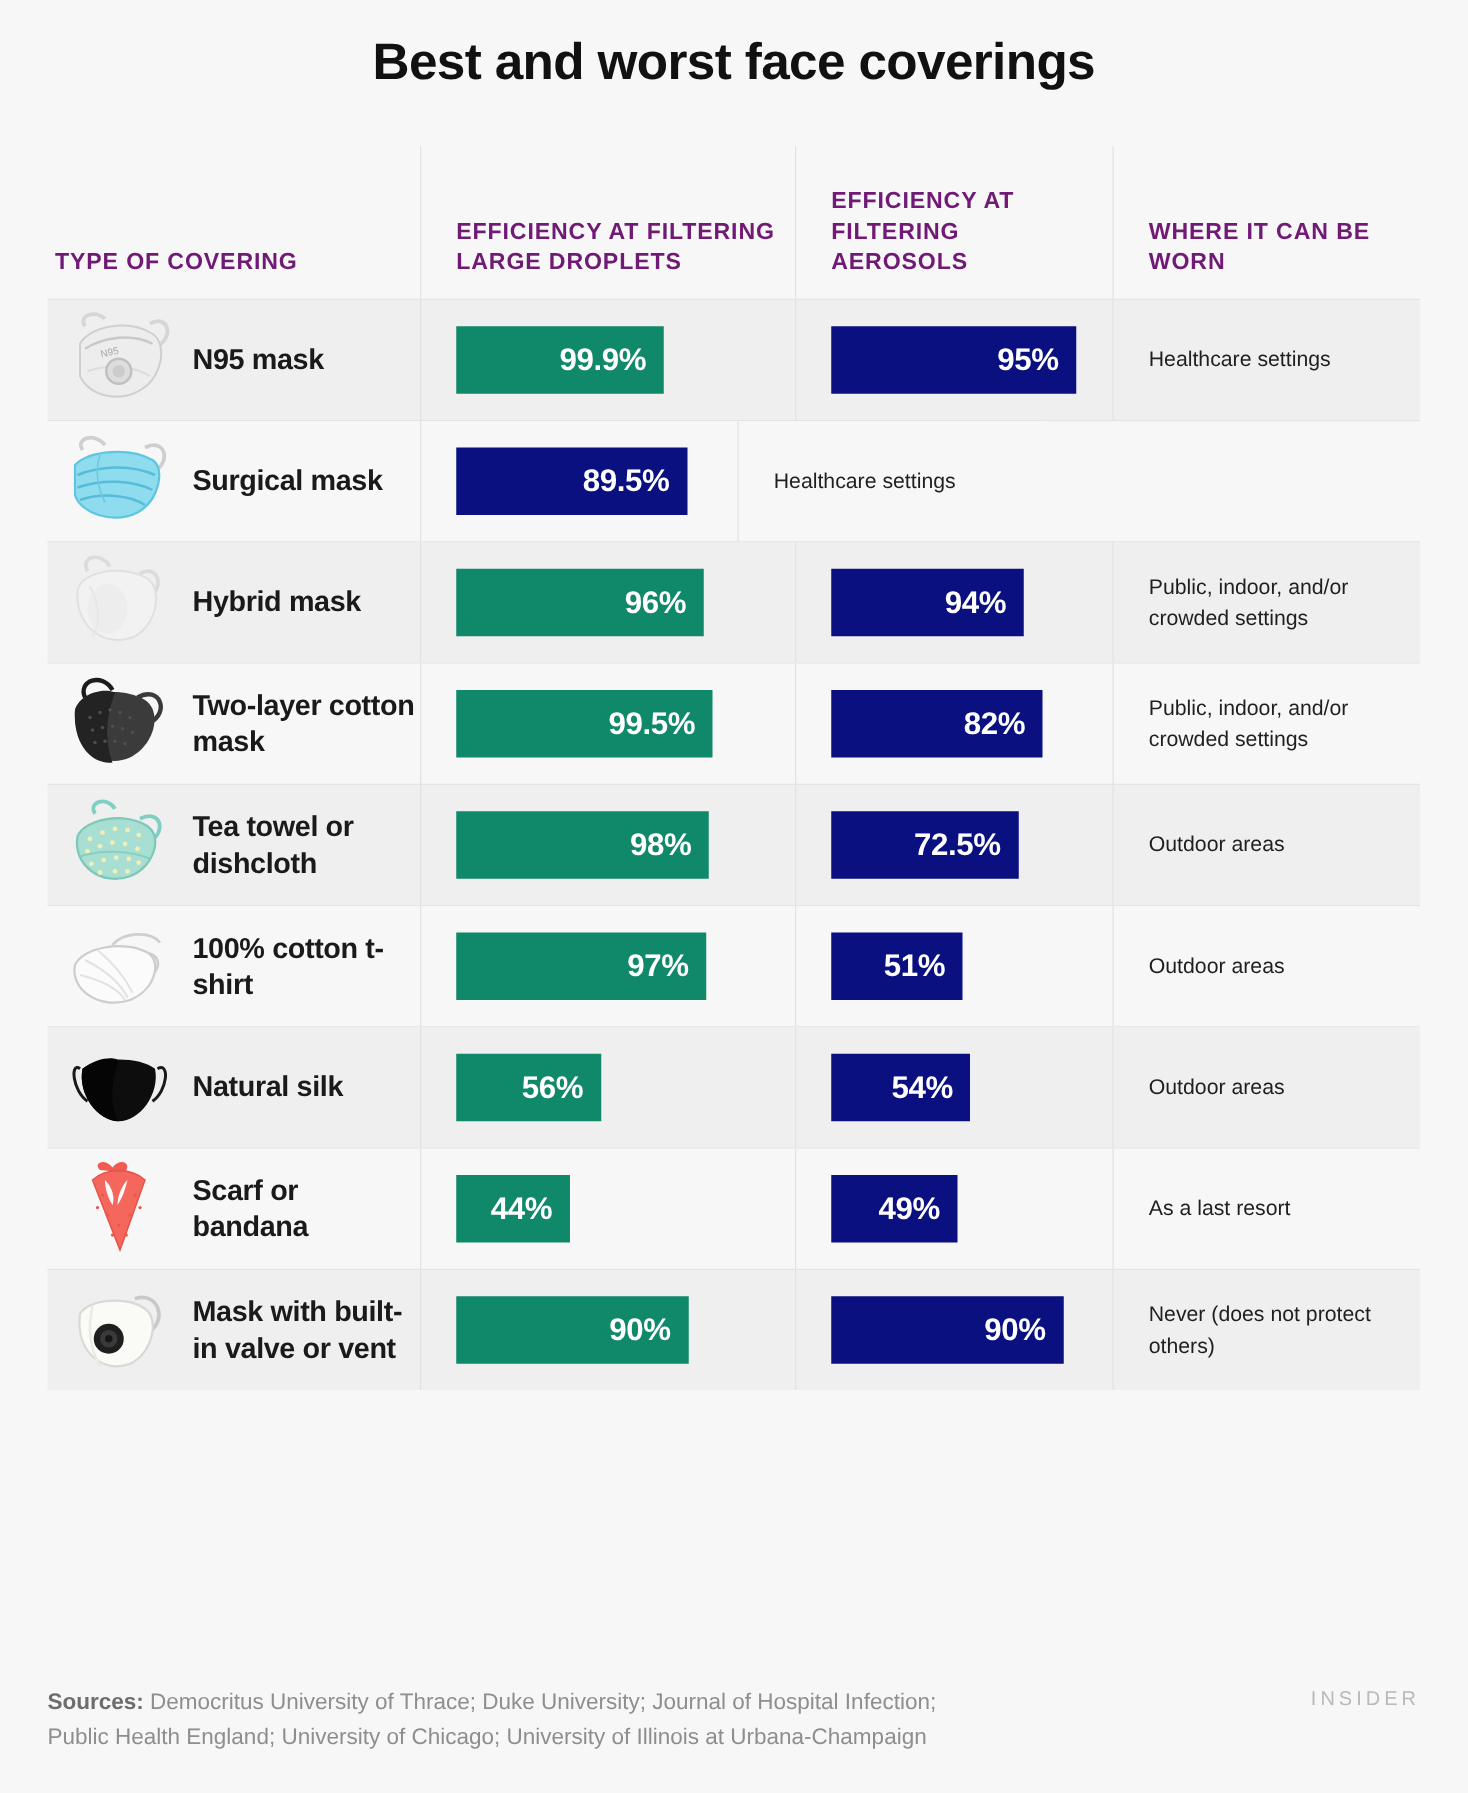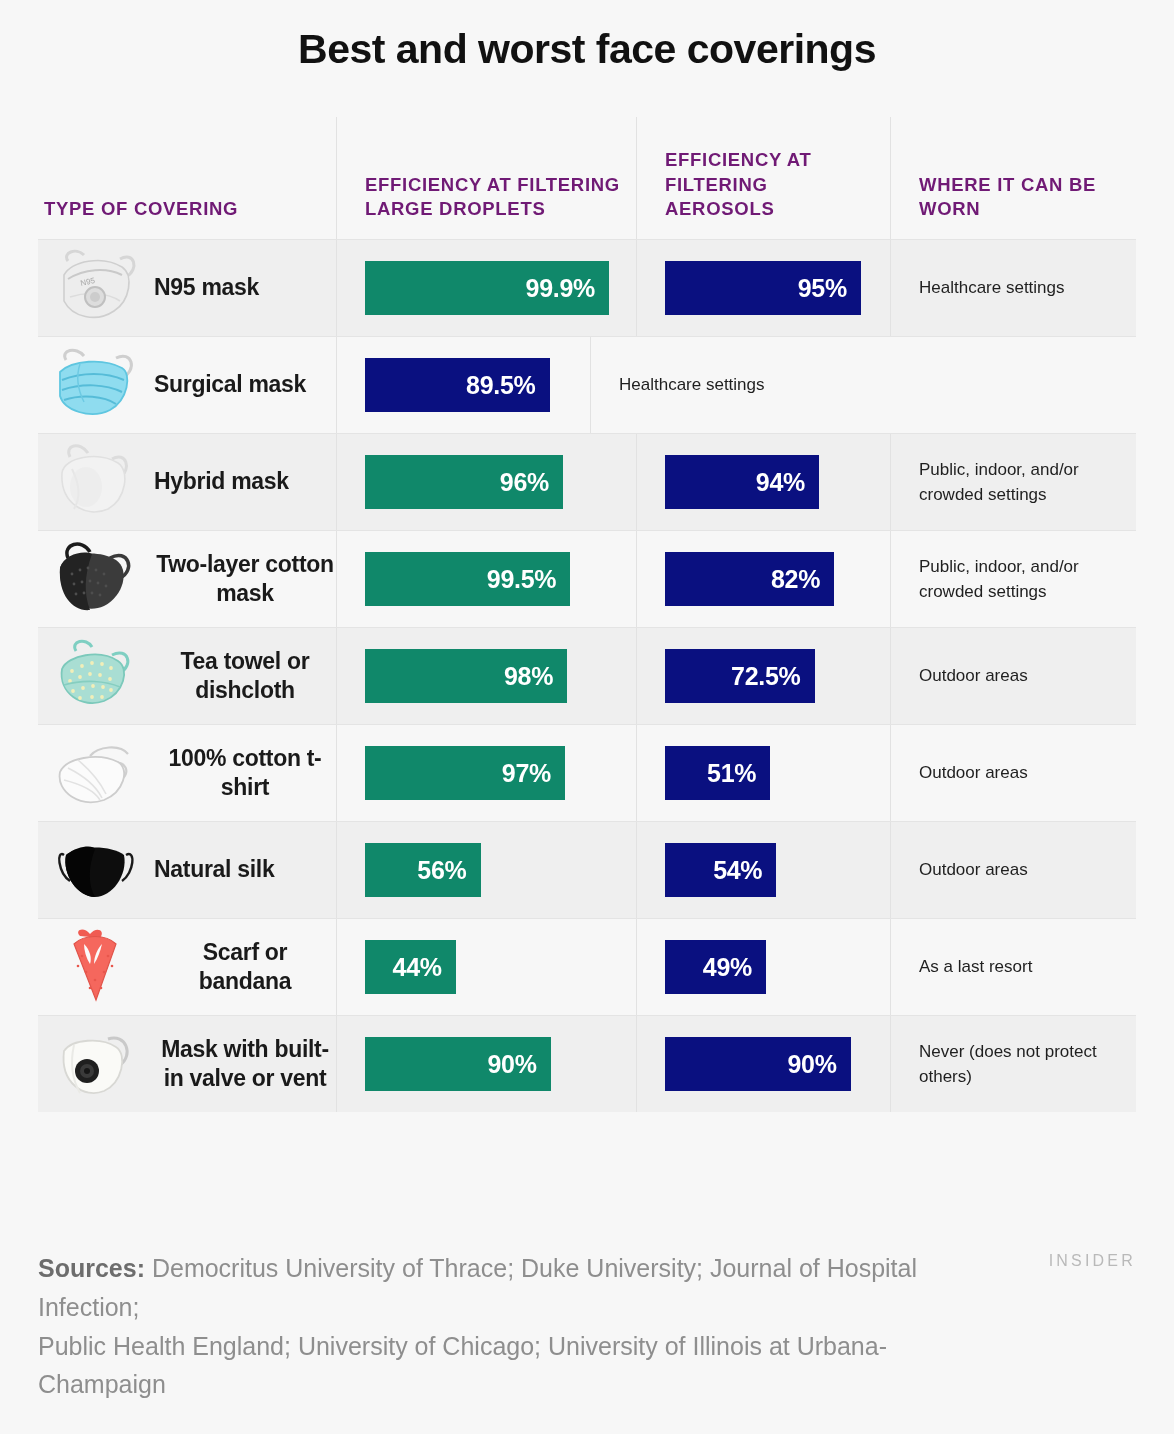--- a/index.html
+++ b/index.html
@@ -71,21 +71,21 @@
   .c-type .inner{
     display:flex;align-items:center;gap:6px;
     padding-left:6px;width:100%;
   }
   .icon-wrap{
     width:104px;flex:0 0 104px;height:96px;
     display:flex;align-items:center;justify-content:center;
   }
   .mask-name{
     font-size:23px;font-weight:bold;color:#1a1a1a;
-    line-height:1.28;letter-spacing:-0.3px;text-align:center;
+    line-height:1.28;letter-spacing:-0.3px;
   }
 
   .bar-cell-inner{padding-left:28px;width:100%;box-sizing:border-box;}
   .bar{
     height:54px;
     display:flex;align-items:center;justify-content:flex-end;
     color:#ffffff;font-size:25px;font-weight:bold;
     padding-right:14px;box-sizing:border-box;
     letter-spacing:-0.3px;
   }
@@ -96,21 +96,21 @@
     font-size:17px;color:#1f1f1f;line-height:1.5;
     padding-left:28px;padding-right:10px;
   }
 
   
   .footer{
     position:absolute;left:38px;right:38px;bottom:30px;
     display:flex;align-items:flex-start;justify-content:space-between;
   }
   .sources{
-    font-size:25px;color:#8e8e8e;line-height:1.55;max-width:900px;
+    font-size:18px;color:#8e8e8e;line-height:1.55;max-width:900px;
   }
   .sources b{color:#6d6d6d;}
   .insider{
     font-size:16px;color:#b9b9b9;letter-spacing:3.2px;
     padding-top:3px;white-space:nowrap;
   }
 
   svg{display:block;}
 </style>
 </head>
@@ -151,21 +151,21 @@
     <circle cx="45" cy="52" r="10" fill="#dddddd" stroke="#c0c0c0" stroke-width="2"></circle>
     <circle cx="45" cy="52" r="5" fill="#cccccc"></circle>
     <text x="31" y="41" font-family="Liberation Sans, sans-serif" font-size="8" fill="#a8a8a8" transform="rotate(-12 31 41)">N95</text>
   </svg>
               </div>
         <div class="mask-name">N95 mask</div>
       </div>
     </div>
     <div class="cell c-drop">
       <div class="bar-cell-inner">
-        <div class="bar green" style="width:244px">
+        <div class="bar green" style="width:166px">
           <span>99.9%</span>
         </div>
       </div>
     </div>
     <div class="cell c-aero">
       <div class="bar-cell-inner">
         <div class="bar blue" style="width:195.9px">
           <span>95%</span>
         </div>
       </div>

